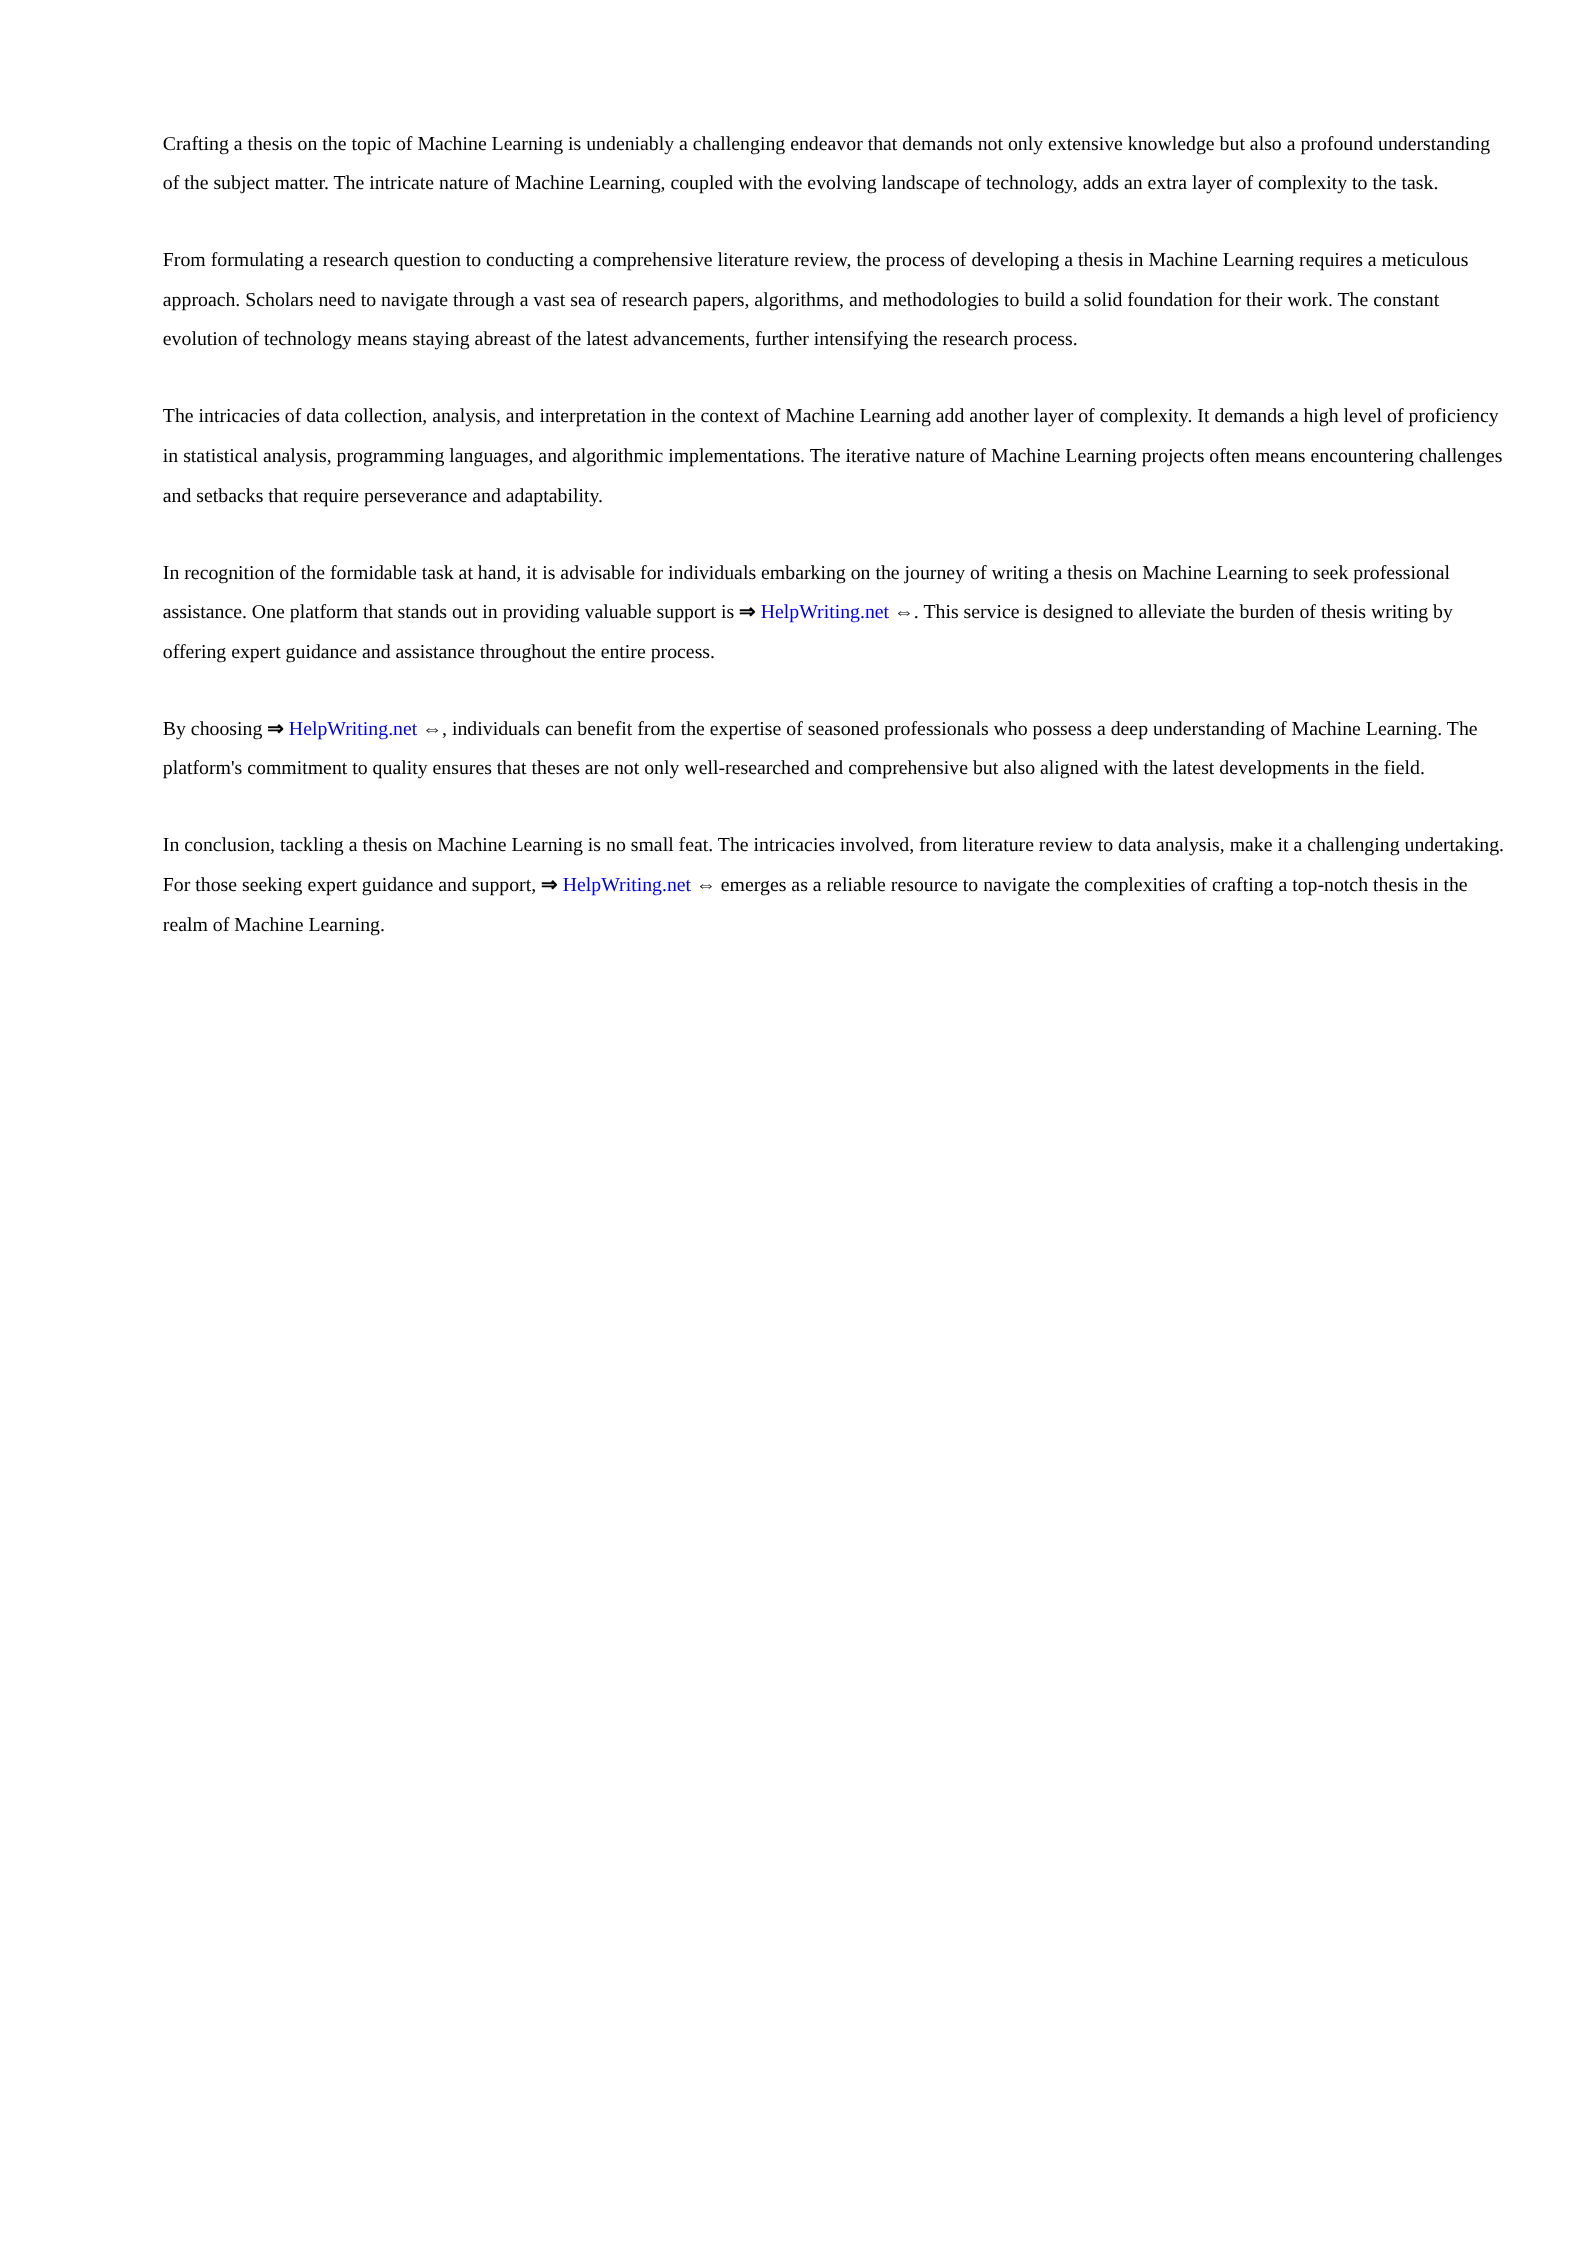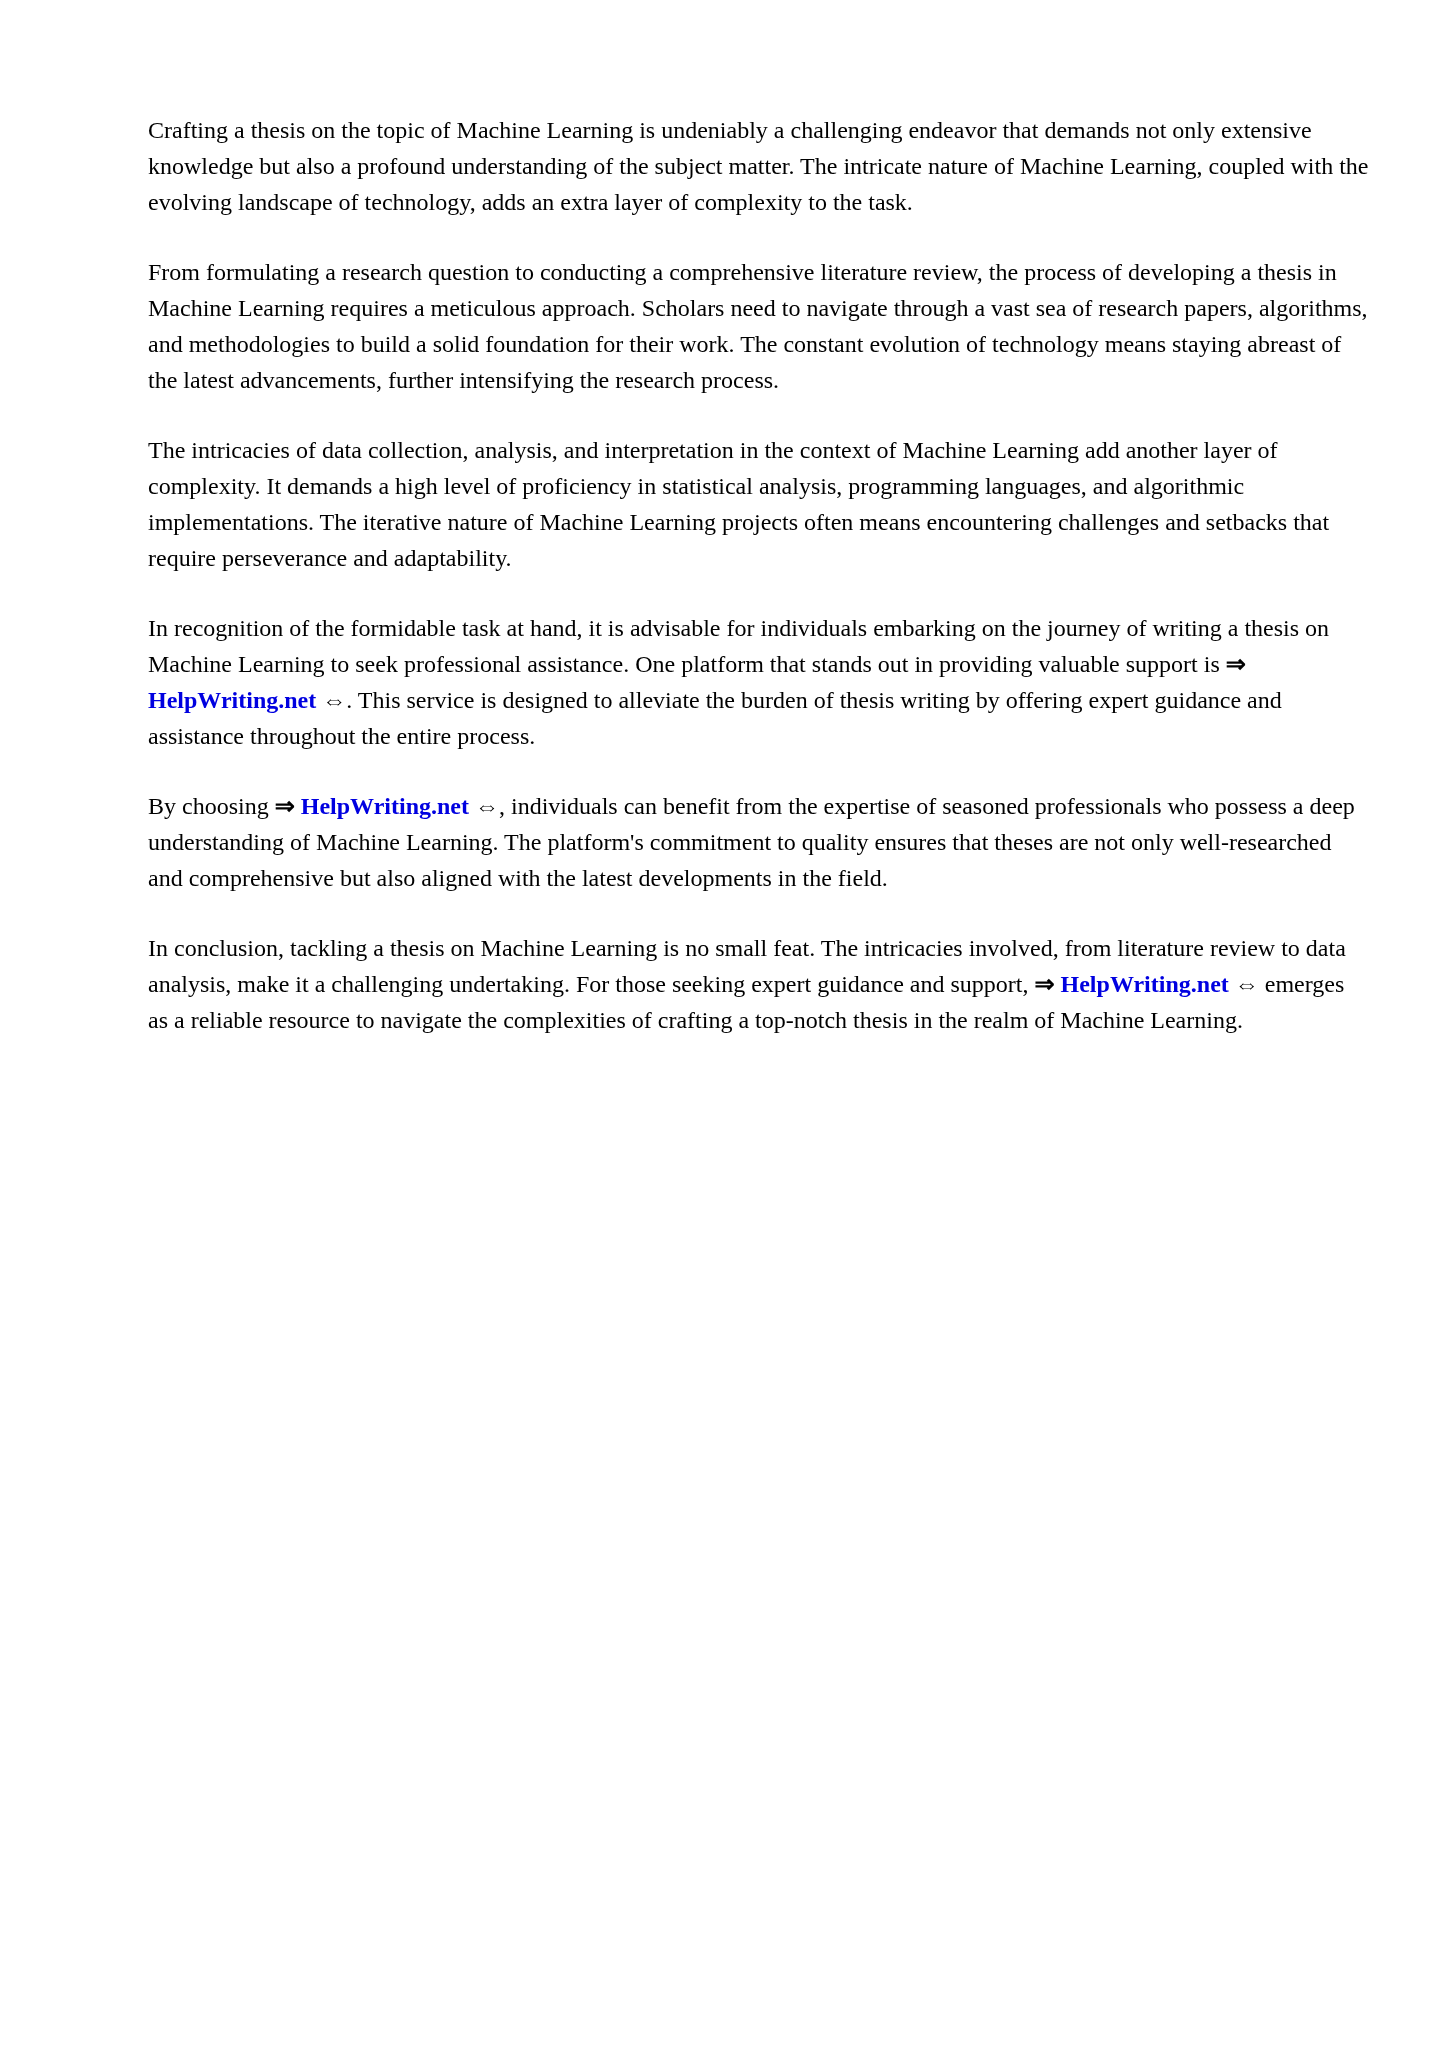--- a/index.html
+++ b/index.html
@@ -14,38 +14,38 @@
     background: var(--page-bg, #ffffff);
     overflow: hidden;
     font-family: "Liberation Serif", serif;
   }
   .document-body {
     position: absolute;
     left: 148px;
     top: 112px;
     width: 1222px;
     color: var(--text-color, #000000);
-    font-size: 24px;
+    font-size: 18px;
     line-height: 36px;
     text-align: left;
   }
   p.para {
     margin: 0 0 34px 0;
     padding: 0;
   }
   .run {
     color: var(--text-color, #000000);
   }
   .arrow {
     color: var(--text-color, #000000);
     font-weight: bold;
   }
   a.link {
     color: var(--link-color, #0000e0);
-    font-weight: bold;
+    font-weight: normal;
     text-decoration: none;
     cursor: pointer;
   }
 </style>
 </head>
 <body>
 
 <div class="page">
   <div class="document-body">
       <p class="para"><span class="run">Crafting a thesis on the topic of Machine Learning is undeniably a challenging endeavor that demands not only extensive knowledge but also a profound understanding of the subject matter. The intricate nature of Machine Learning, coupled with the evolving landscape of technology, adds an extra layer of complexity to the task.</span></p>

